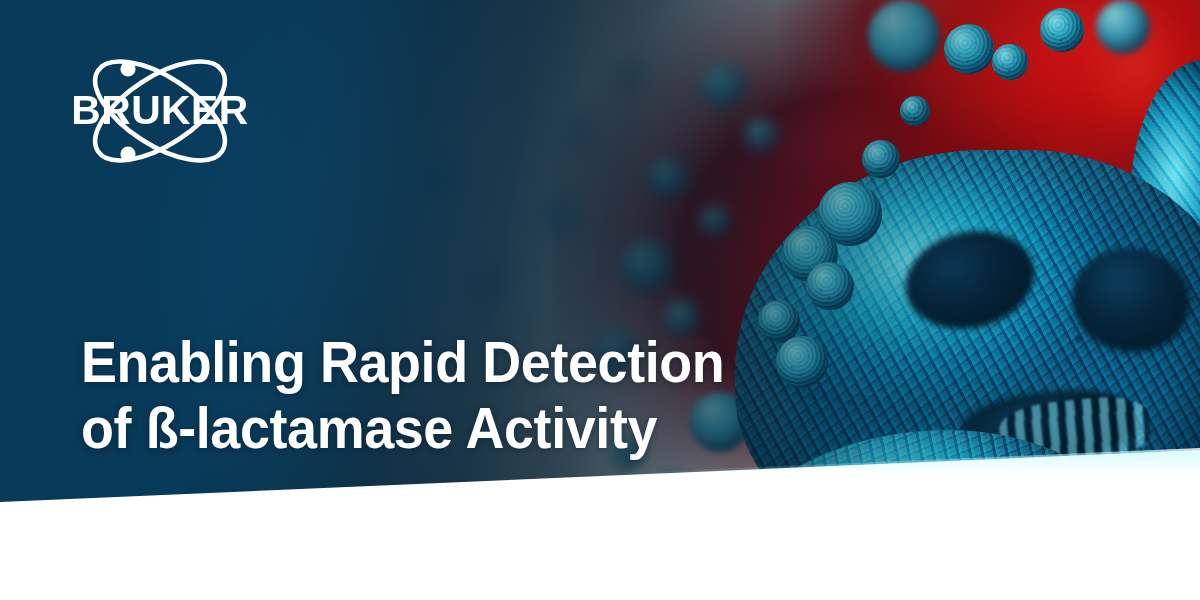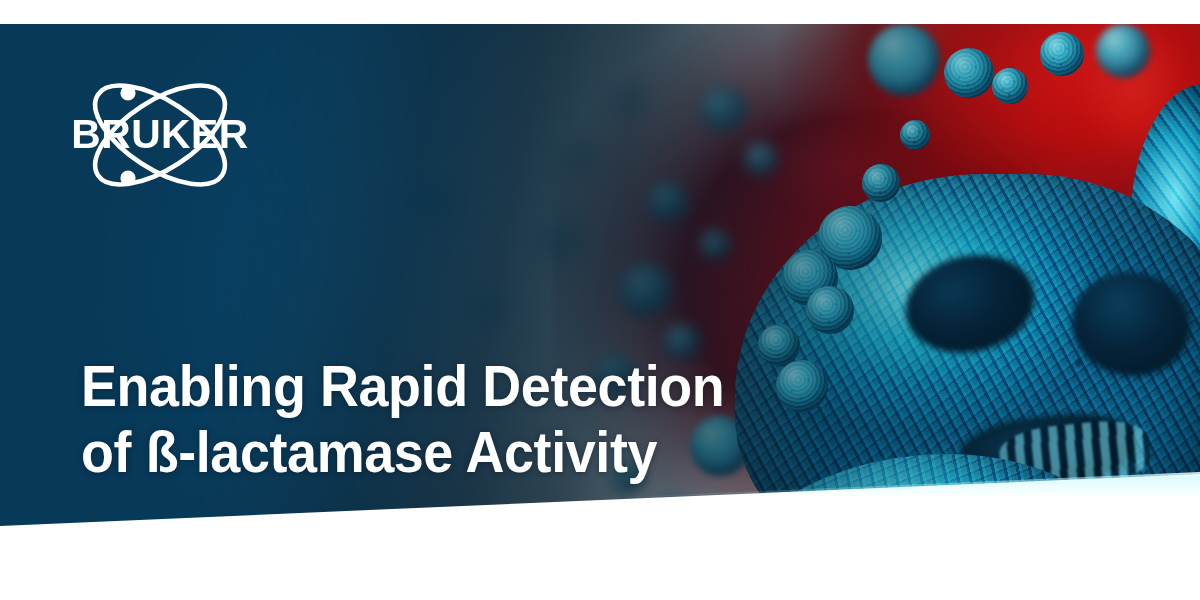--- a/index.html
+++ b/index.html
@@ -5,21 +5,20 @@
 <style>
   html,body{margin:0;padding:0;background:#fff;}
   *{box-sizing:border-box;}
 
   #banner{
     position:relative;
     width:1200px;height:540px;
     overflow:hidden;
     background:#ffffff;
     font-family:"Liberation Sans","DejaVu Sans",sans-serif;
-    margin-top:24px;
     -webkit-font-smoothing:antialiased;
   }
 
   
   #photo{position:absolute;inset:0;overflow:hidden;}
 
   
   .red-base{
     position:absolute; left:46%; top:-12%; width:70%; height:128%;
     background:

